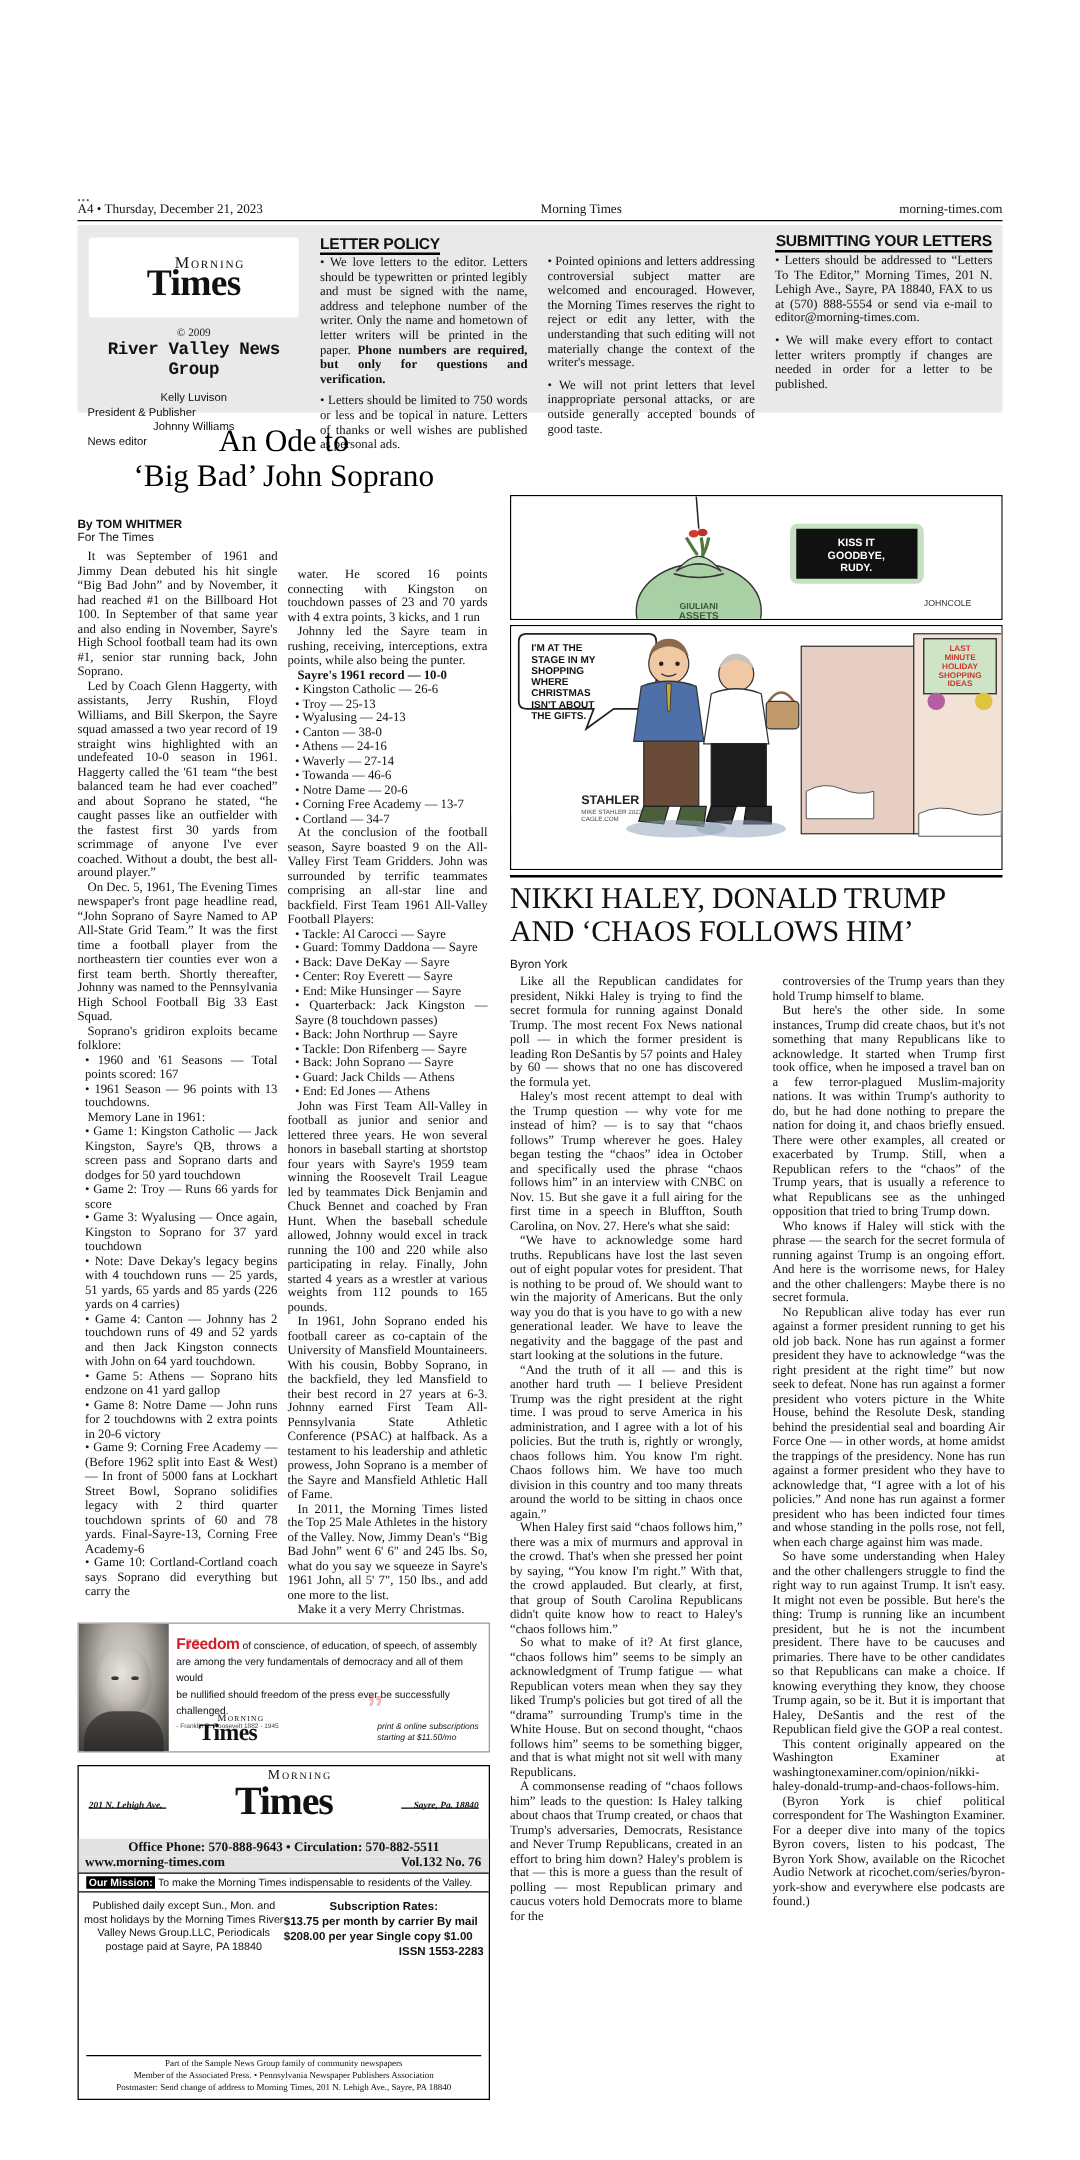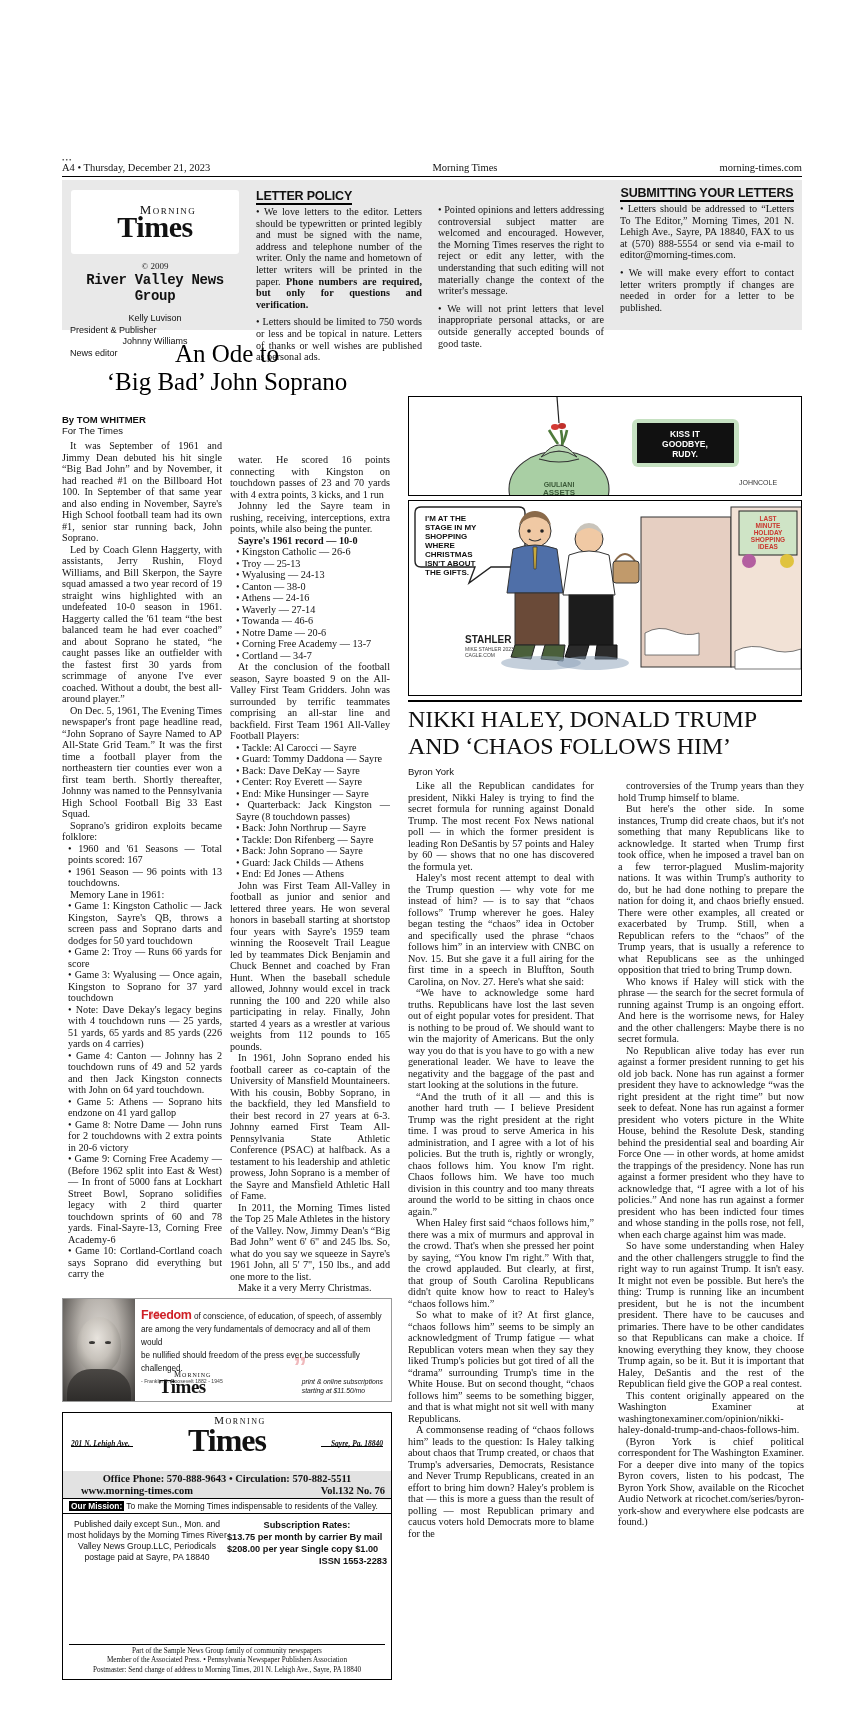--- a/index.html
+++ b/index.html
@@ -143,21 +143,21 @@
   .mast-logo .t { font-size:32px; font-weight:bold; line-height:30px; letter-spacing:-1px;}
   .mast-addr { position:absolute; left:8px; top:26px; font-size:7.5px; font-style:italic; font-weight:bold;}
   .mast-city { position:absolute; right:8px; top:26px; font-size:7.5px; font-style:italic; font-weight:bold;}
   .mast-line { position:absolute; top:33px; height:1px; background:#000; }
   .phonebar {
     background:#e2e2e2; text-align:center; font-weight:bold; font-size:10.5px;
     padding:2px 0 1px 0;
   }
   .volbar {
     display:flex; justify-content:space-between; background:#e2e2e2;
-    font-weight:bold; font-size:10.5px; padding:0 6px 2px 18px;
+    font-weight:bold; font-size:10.5px; padding:0 6px 2px 5px;
   }
   .mission {
     border-top:1px solid #000; border-bottom:1px solid #000;
     font-family:"Liberation Sans", sans-serif; font-size:8.4px; padding:2px 6px;
   }
   .mission b { background:#000; color:#fff; padding:0 2px; font-size:8.4px;}
   .mast-body { display:flex; padding:5px 4px 4px 4px; }
   .mast-pub {
     width:160px; text-align:center; font-family:"Liberation Sans", sans-serif;
     font-size:8.6px; line-height:11px;

